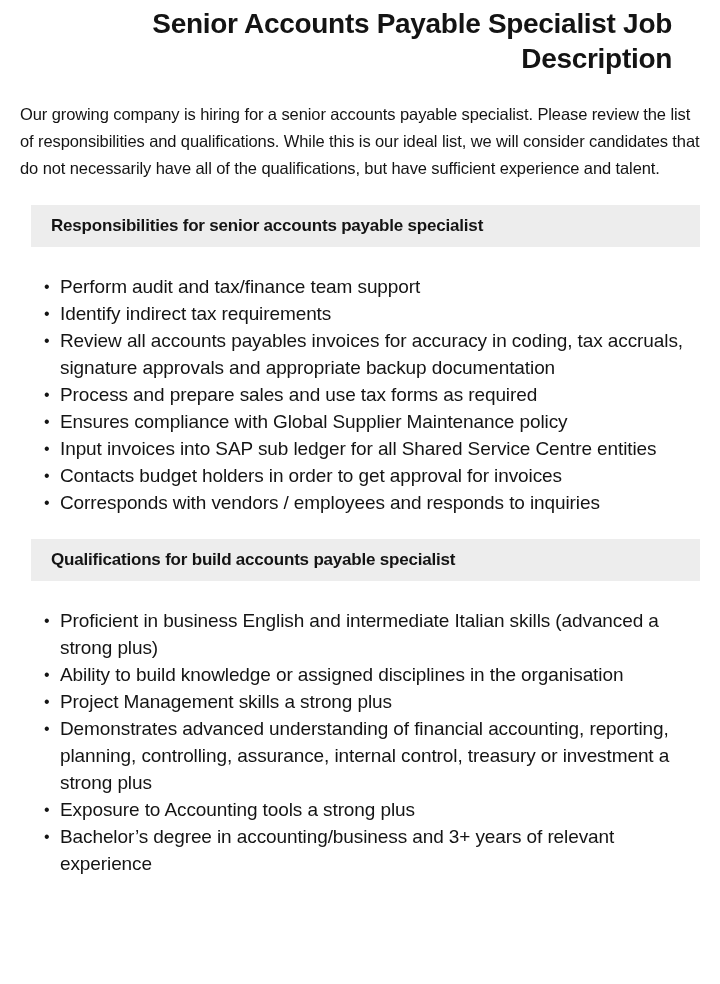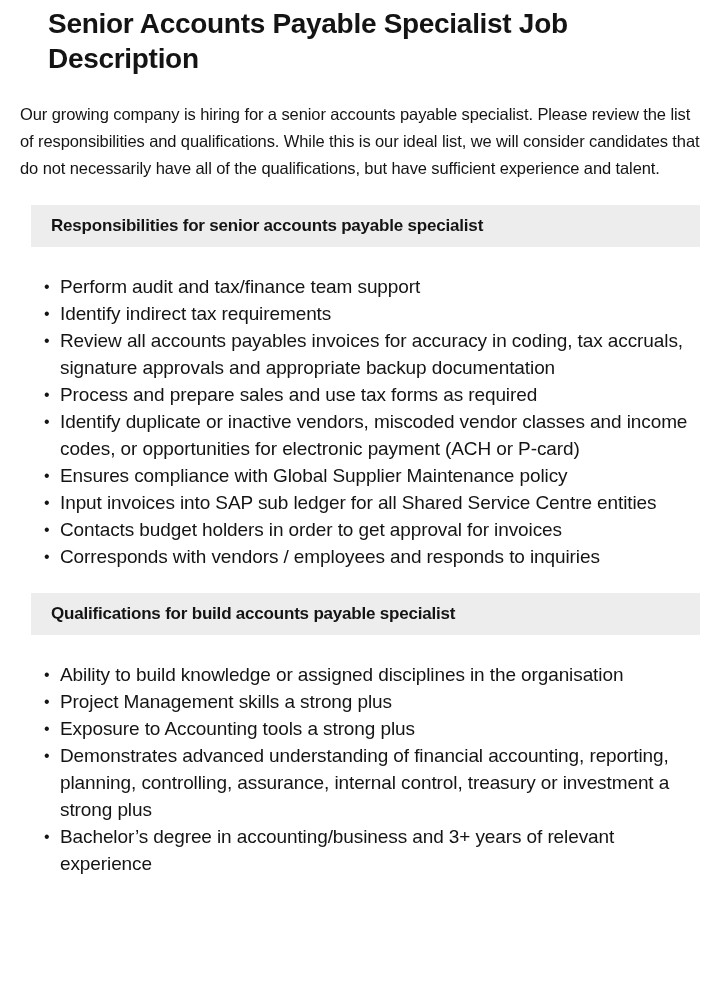--- a/index.html
+++ b/index.html
@@ -16,21 +16,21 @@
     -webkit-font-smoothing: antialiased;
   }
   .doc {
     padding: 6px 20px 0 20px;
     box-sizing: border-box;
   }
   .page-title {
     font-size: 28px;
     line-height: 35px;
     font-weight: bold;
-    text-align: left;
+    text-align: right;
     margin: 0 28px;
     letter-spacing: -0.3px;
   }
   .intro {
     margin: 25px 0 0 0;
     font-size: 16.5px;
     line-height: 27px;
     letter-spacing: -0.1px;
   }
   .section-heading {
@@ -71,30 +71,30 @@
 
   <p class="intro">Our growing company is hiring for a senior accounts payable specialist. Please review the list of responsibilities and qualifications. While this is our ideal list, we will consider candidates that do not necessarily have all of the qualifications, but have sufficient experience and talent.</p>
 
   <div class="section-heading">Responsibilities for senior accounts payable specialist</div>
 
   <ul class="bullet-list">
       <li>Perform audit and tax/finance team support</li>
       <li>Identify indirect tax requirements</li>
       <li>Review all accounts payables invoices for accuracy in coding, tax accruals, signature approvals and appropriate backup documentation</li>
       <li>Process and prepare sales and use tax forms as required</li>
-      <li>Identify duplicate or inactive vendors, miscoded vendor classes and income codes, or opportunities for electronic payment (ACH or P-card)</li>
       <li>Ensures compliance with Global Supplier Maintenance policy</li>
       <li>Input invoices into SAP sub ledger for all Shared Service Centre entities</li>
       <li>Contacts budget holders in order to get approval for invoices</li>
       <li>Corresponds with vendors / employees and responds to inquiries</li>
     </ul>
 
   <div class="section-heading">Qualifications for build accounts payable specialist</div>
 
   <ul class="bullet-list">
+      <li>Proficient in business English and intermediate Italian skills (advanced a strong plus)</li>
       <li>Ability to build knowledge or assigned disciplines in the organisation</li>
       <li>Project Management skills a strong plus</li>
+      <li>Demonstrates advanced understanding of financial accounting, reporting, planning, controlling, assurance, internal control, treasury or investment a strong plus</li>
       <li>Exposure to Accounting tools a strong plus</li>
-      <li>Demonstrates advanced understanding of financial accounting, reporting, planning, controlling, assurance, internal control, treasury or investment a strong plus</li>
       <li>Bachelor’s degree in accounting/business and 3+ years of relevant experience</li>
     </ul>
 
 </div>
 
 </body></html>

